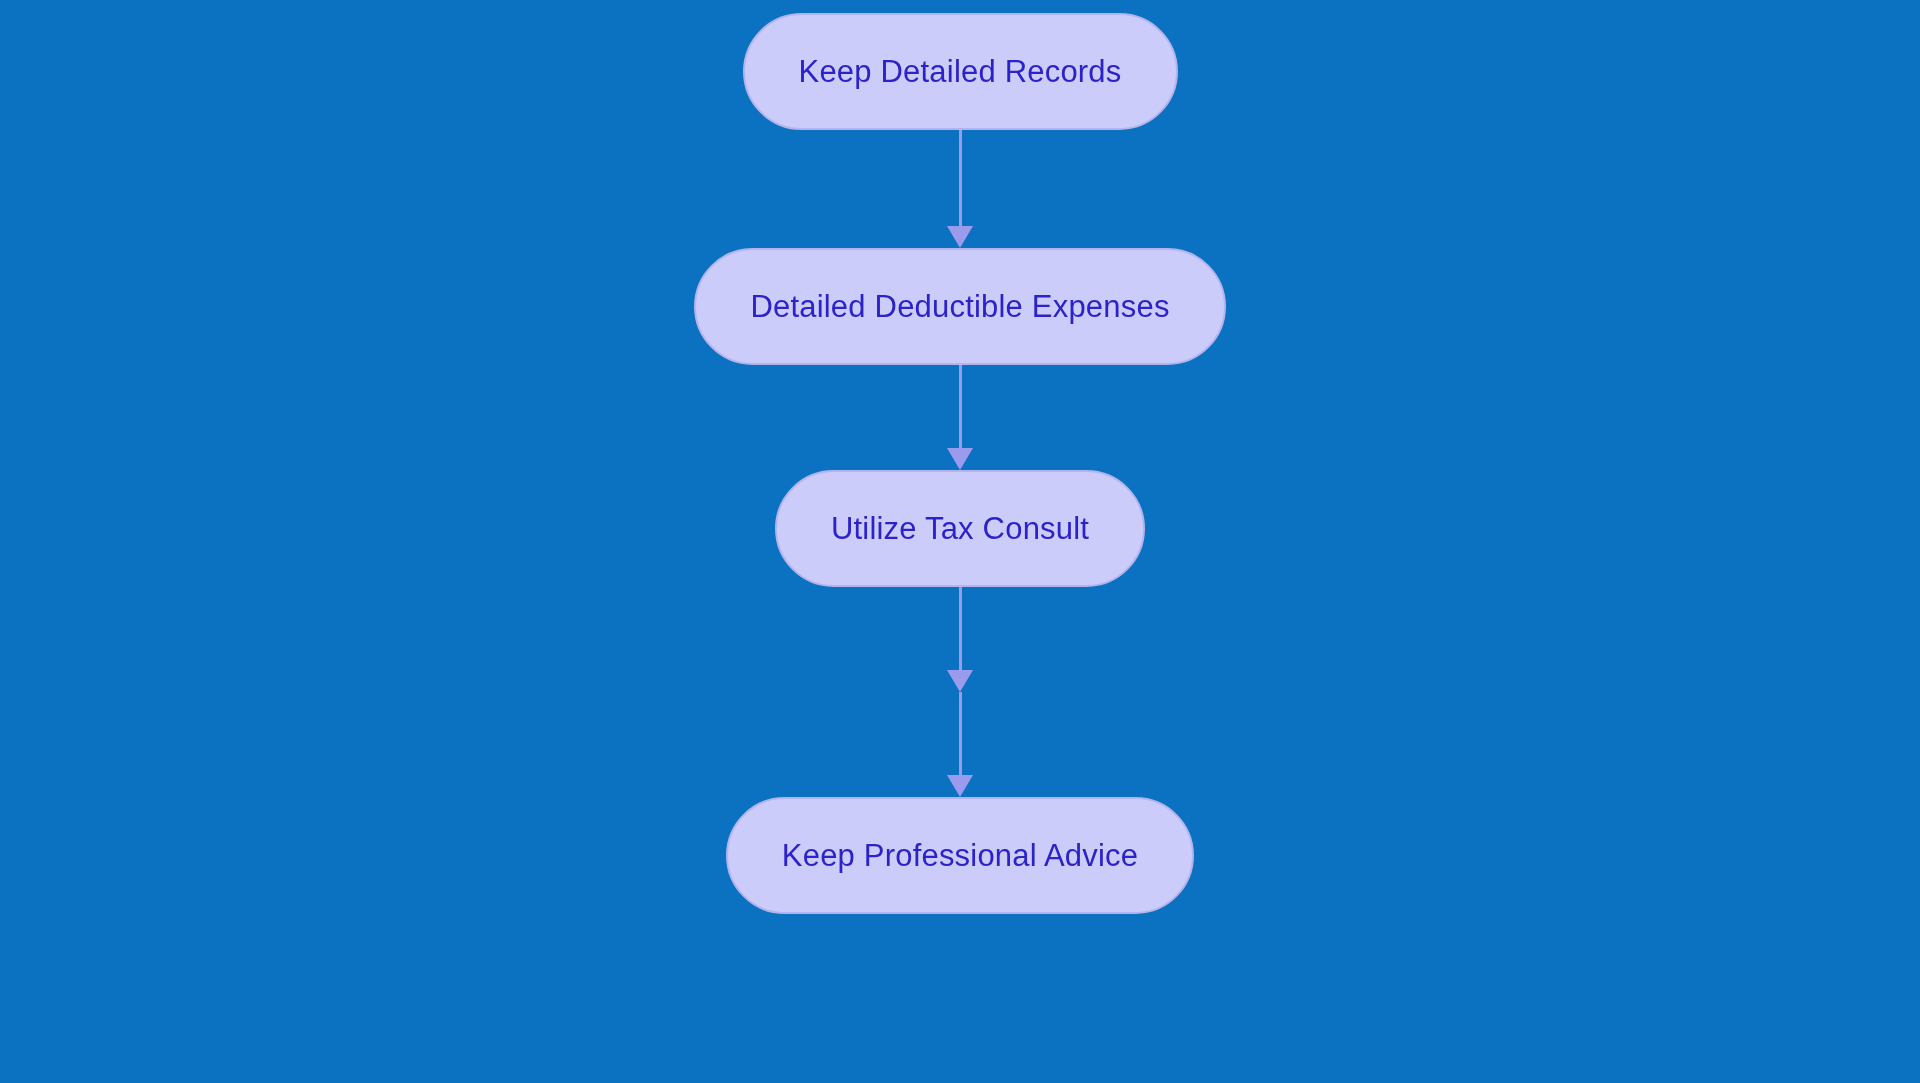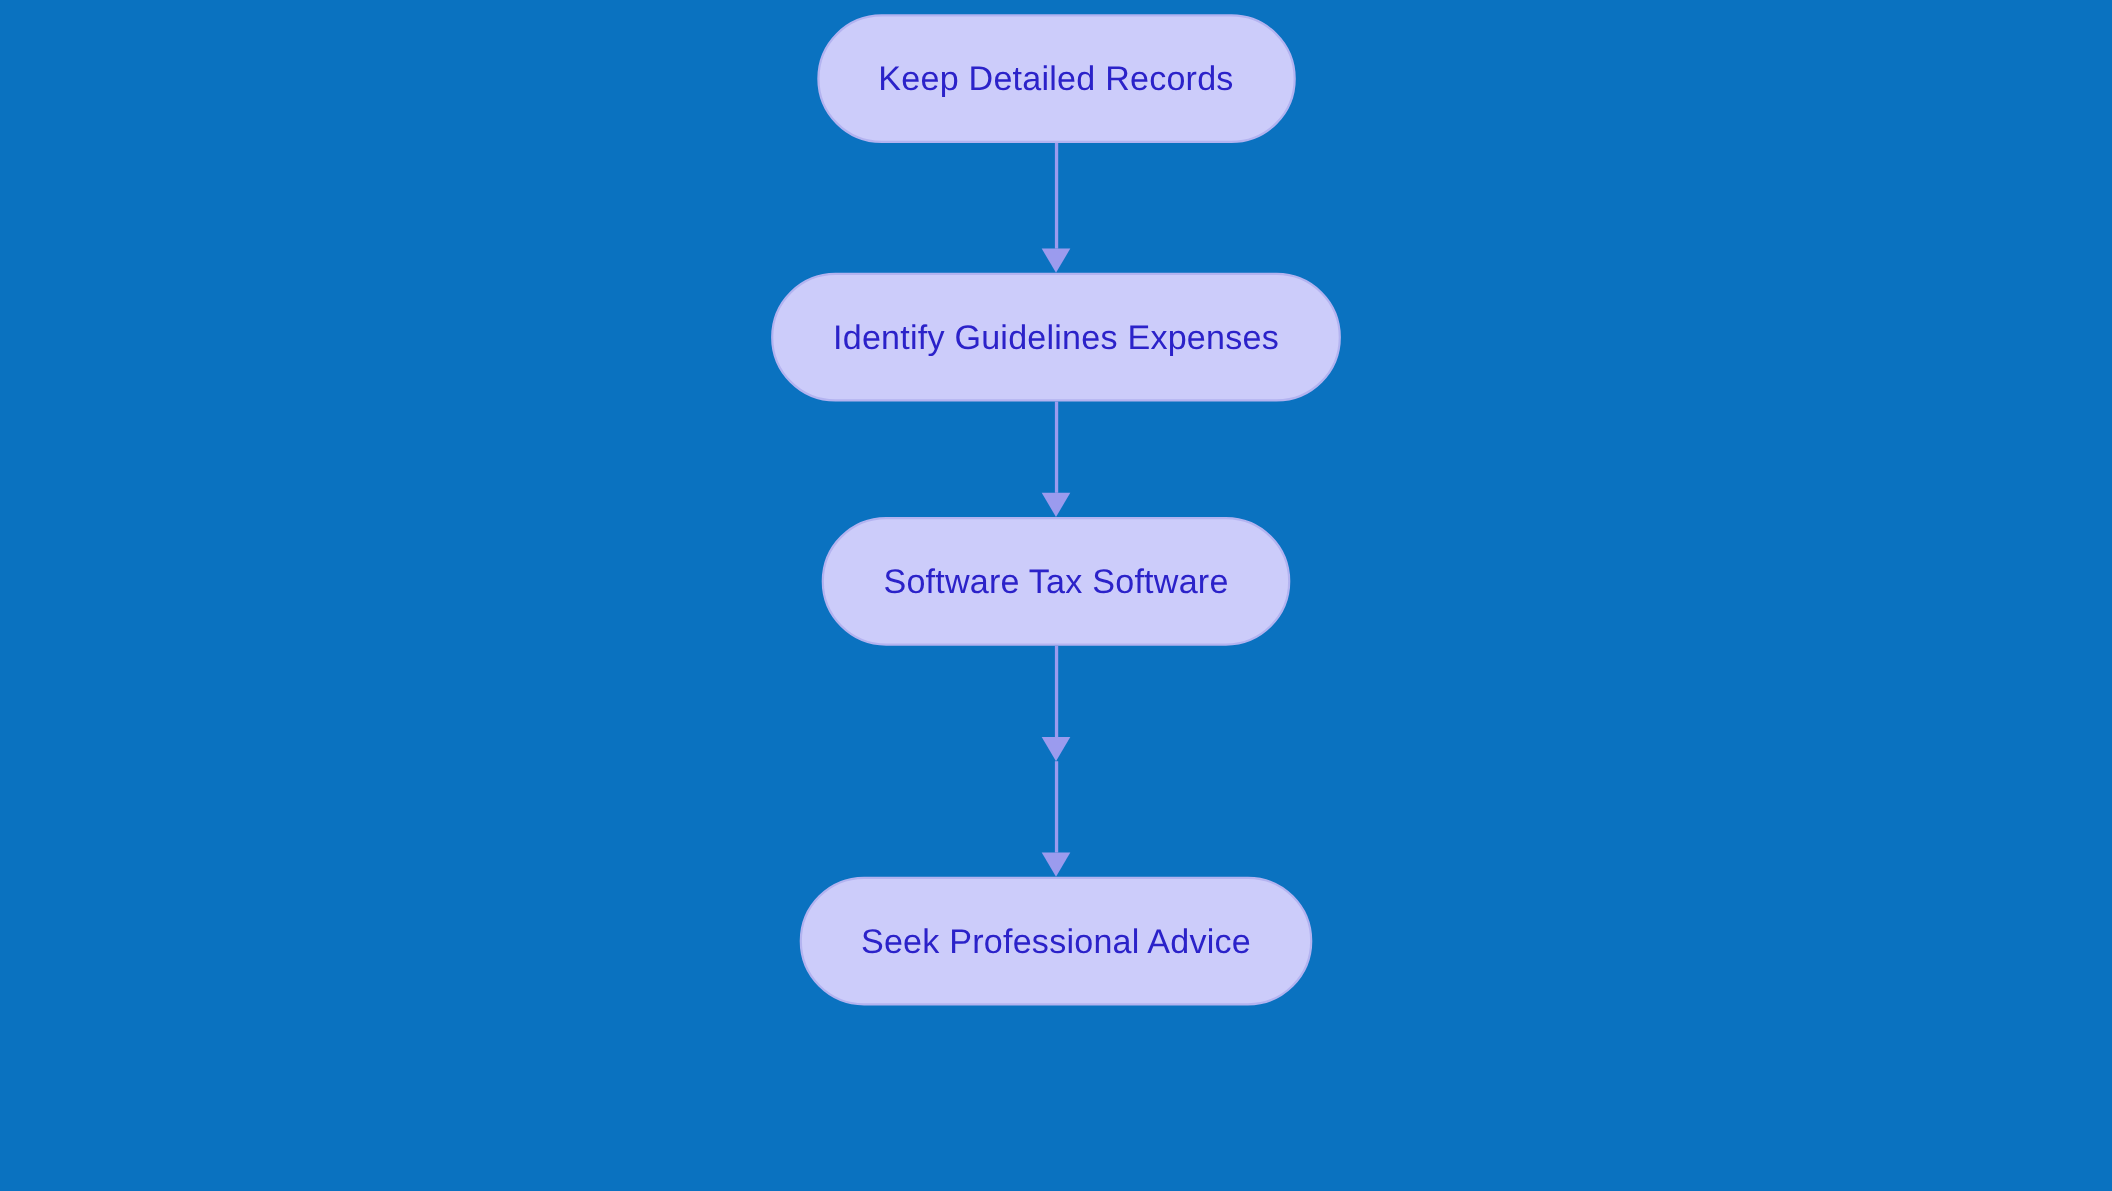--- a/index.html
+++ b/index.html
@@ -102,41 +102,41 @@
     <div class="node">
       <span class="node-label">Keep Detailed Records</span>
     </div>
 
     <div class="connector gap-1">
       <div class="connector-line"></div>
       <div class="connector-arrowhead"></div>
     </div>
 
     <div class="node">
-      <span class="node-label">Identify Guidelines Expenses</span>
+      <span class="node-label">Detailed Deductible Expenses</span>
     </div>
 
     <div class="connector gap-2">
       <div class="connector-line"></div>
       <div class="connector-arrowhead"></div>
     </div>
 
     <div class="node">
-      <span class="node-label">Software Tax Software</span>
+      <span class="node-label">Utilize Tax Consult</span>
     </div>
 
     <div class="connector gap-3">
       <div class="connector-line"></div>
       <div class="connector-arrowhead"></div>
     </div>
 
 
     <div class="connector gap-4">
       <div class="connector-line"></div>
       <div class="connector-arrowhead"></div>
     </div>
 
     <div class="node">
-      <span class="node-label">Seek Professional Advice</span>
+      <span class="node-label">Keep Professional Advice</span>
     </div>
 
   </div>
 </div>
 
 </body></html>

